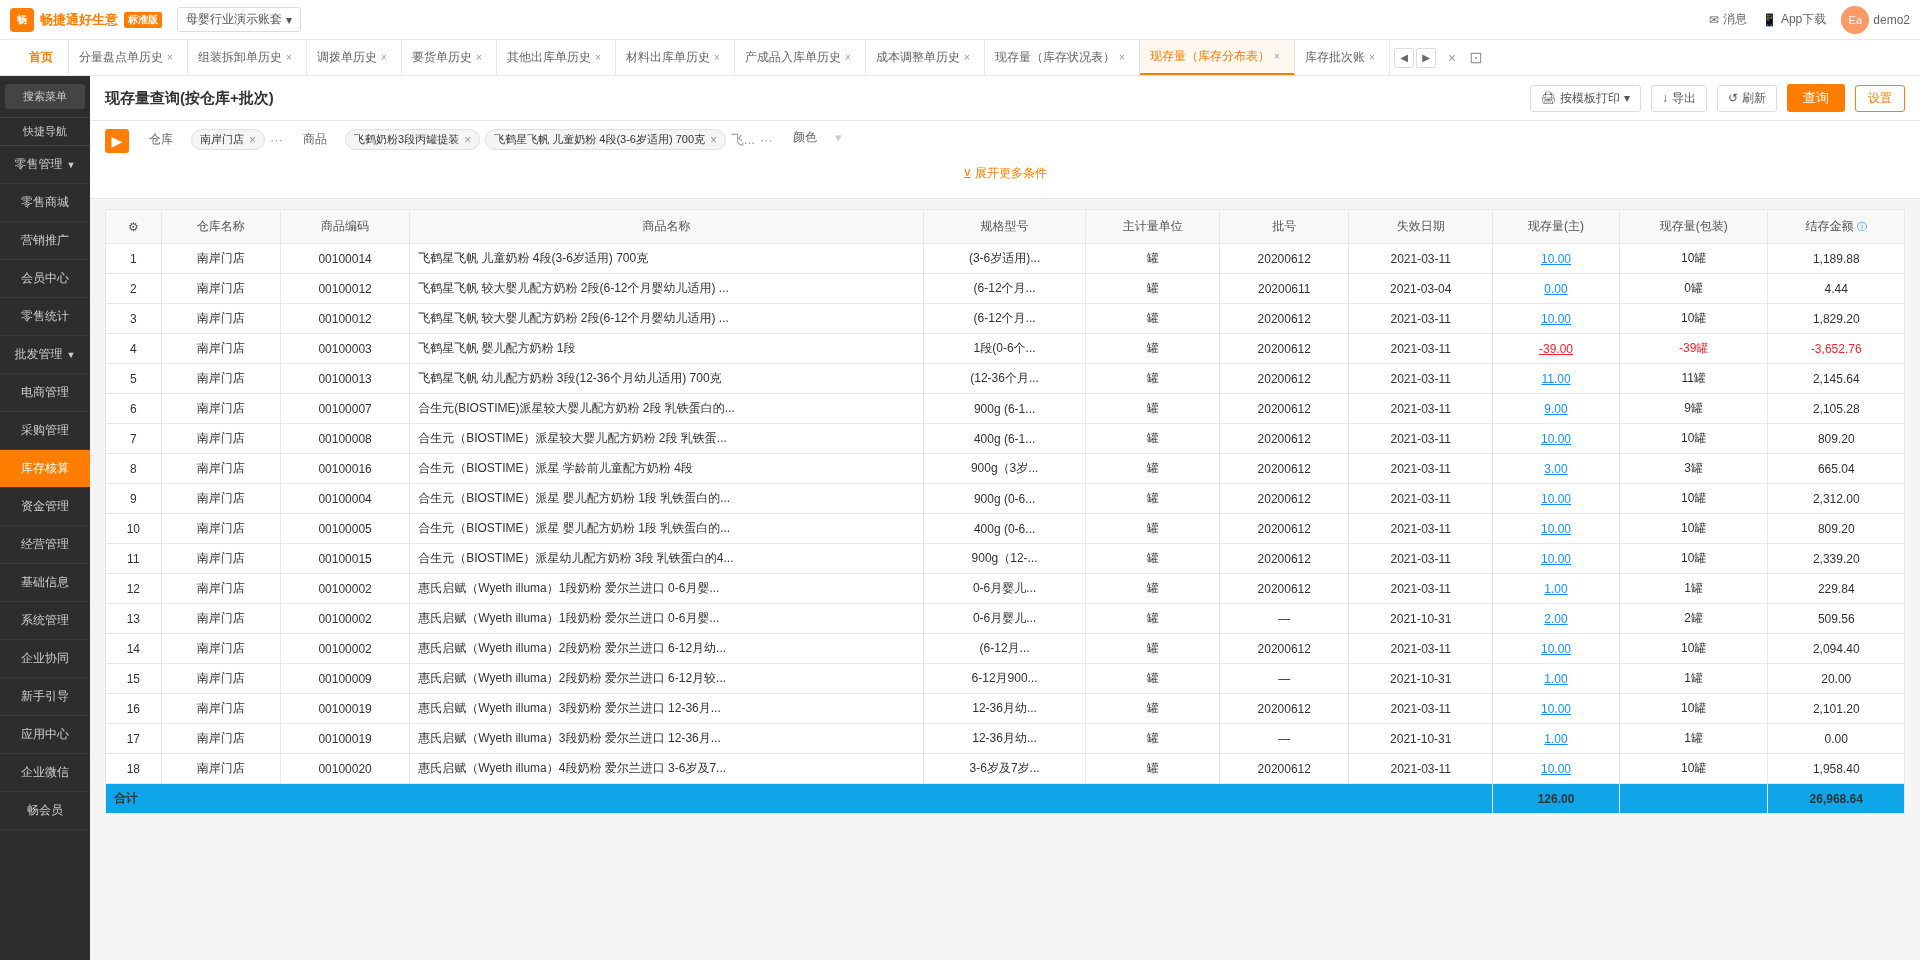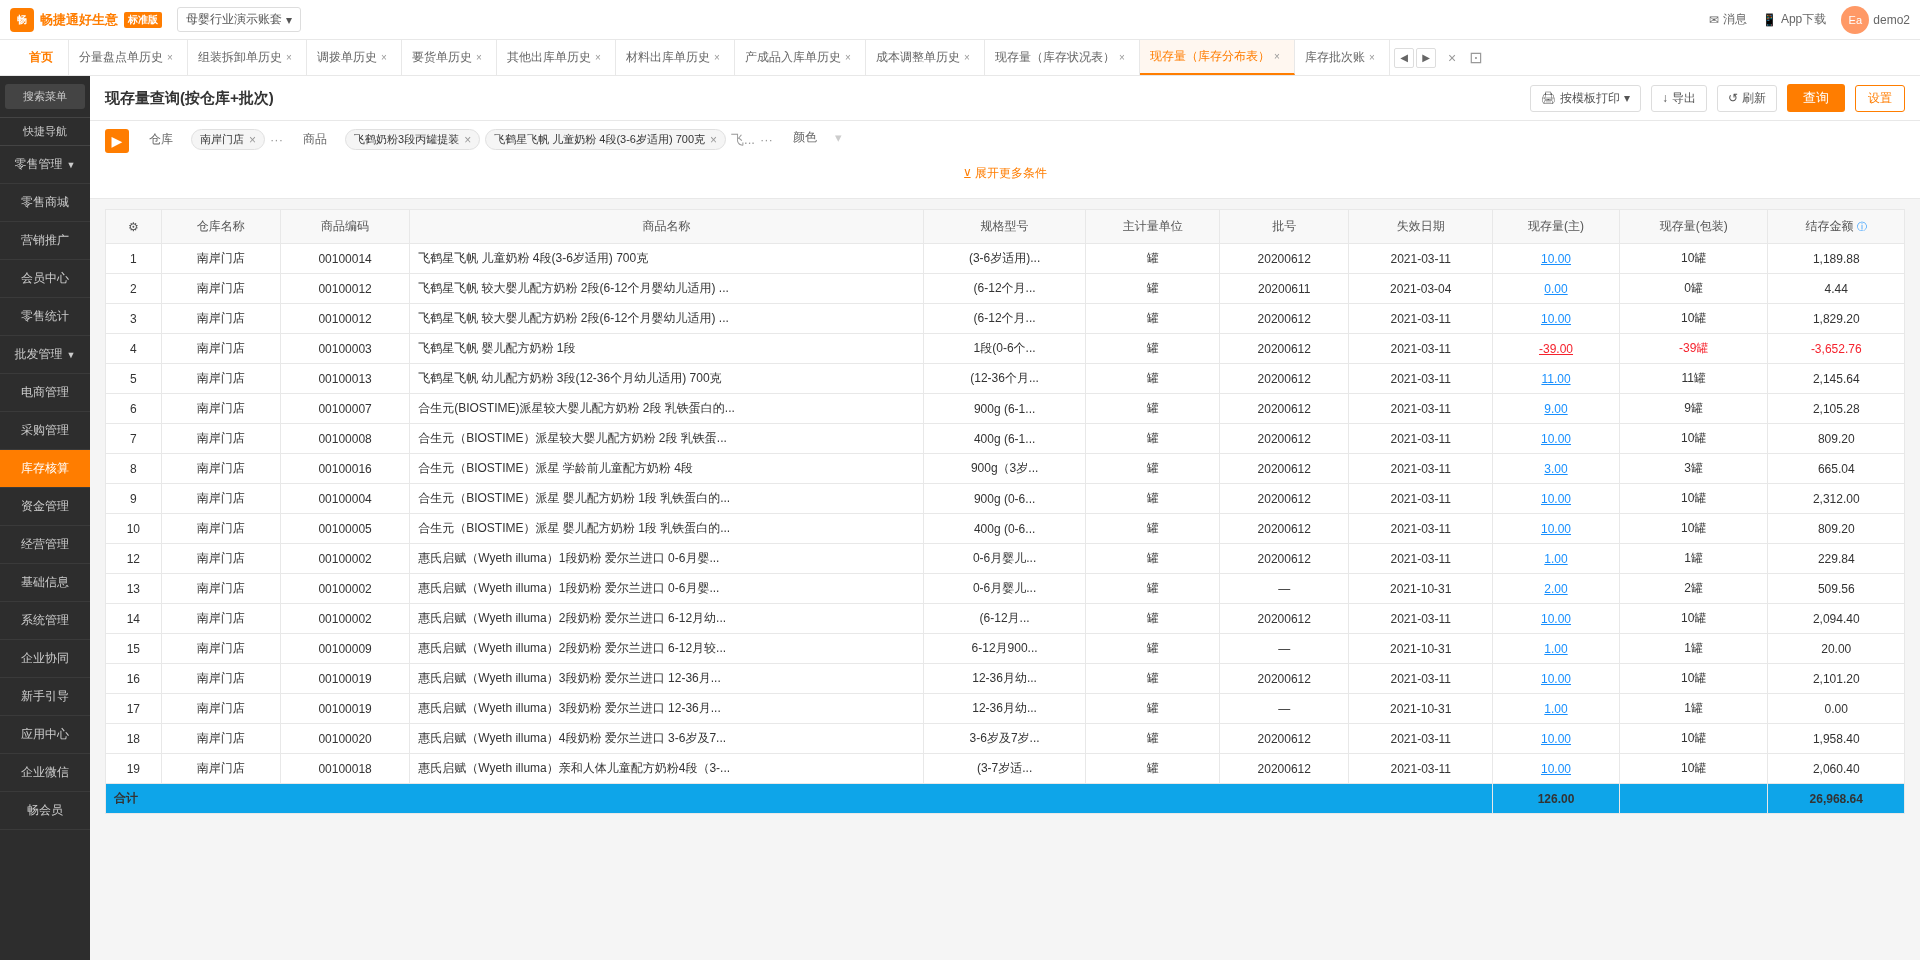--- a/index.html
+++ b/index.html
@@ -395,20 +395,33 @@
       <td class="td-left" style="max-width:280px;overflow:hidden;text-overflow:ellipsis;">合生元（BIOSTIME）派星 婴儿配方奶粉 1段 乳铁蛋白的...</td>
       <td>400g (0-6...</td>
       <td>罐</td>
       <td>20200612</td>
       <td>2021-03-11</td>
       <td class="td-number">10.00</td>
       <td class="">10罐</td>
       <td class="">809.20</td>
     </tr>
             <tr>
+      <td>11</td>
+      <td>南岸门店</td>
+      <td>00100015</td>
+      <td class="td-left" style="max-width:280px;overflow:hidden;text-overflow:ellipsis;">合生元（BIOSTIME）派星幼儿配方奶粉 3段 乳铁蛋白的4...</td>
+      <td>900g（12-...</td>
+      <td>罐</td>
+      <td>20200612</td>
+      <td>2021-03-11</td>
+      <td class="td-number">10.00</td>
+      <td class="">10罐</td>
+      <td class="">2,339.20</td>
+    </tr>
+            <tr>
       <td>12</td>
       <td>南岸门店</td>
       <td>00100002</td>
       <td class="td-left" style="max-width:280px;overflow:hidden;text-overflow:ellipsis;">惠氏启赋（Wyeth illuma）1段奶粉 爱尔兰进口 0-6月婴...</td>
       <td>0-6月婴儿...</td>
       <td>罐</td>
       <td>20200612</td>
       <td>2021-03-11</td>
       <td class="td-number">1.00</td>
       <td class="">1罐</td>
@@ -484,33 +497,20 @@
       <td>南岸门店</td>
       <td>00100020</td>
       <td class="td-left" style="max-width:280px;overflow:hidden;text-overflow:ellipsis;">惠氏启赋（Wyeth illuma）4段奶粉 爱尔兰进口 3-6岁及7...</td>
       <td>3-6岁及7岁...</td>
       <td>罐</td>
       <td>20200612</td>
       <td>2021-03-11</td>
       <td class="td-number">10.00</td>
       <td class="">10罐</td>
       <td class="">1,958.40</td>
-    </tr>
-            <tr>
-      <td>19</td>
-      <td>南岸门店</td>
-      <td>00100018</td>
-      <td class="td-left" style="max-width:280px;overflow:hidden;text-overflow:ellipsis;">惠氏启赋（Wyeth illuma）亲和人体儿童配方奶粉4段（3-...</td>
-      <td>(3-7岁适...</td>
-      <td>罐</td>
-      <td>20200612</td>
-      <td>2021-03-11</td>
-      <td class="td-number">10.00</td>
-      <td class="">10罐</td>
-      <td class="">2,060.40</td>
     </tr>
           </tbody>
         <tfoot>
           <tr class="footer-row">
             <td colspan="8" class="td-left">合计</td>
             <td>126.00</td>
             <td></td>
             <td>26,968.64</td>
           </tr>
         </tfoot>

